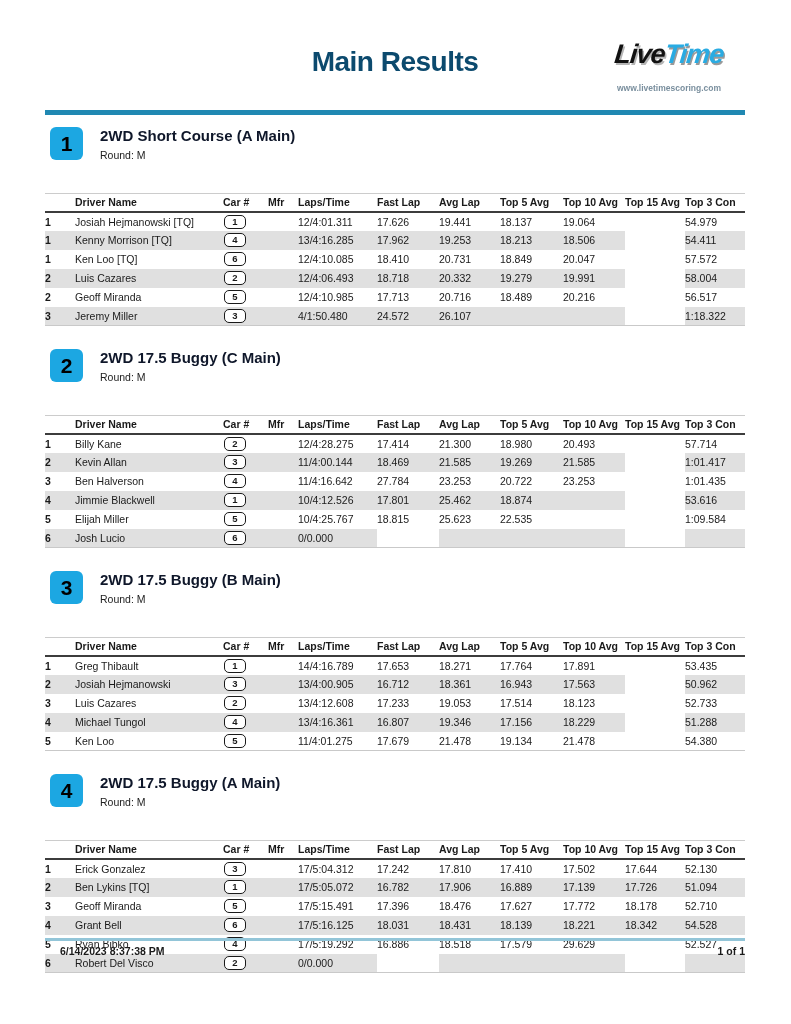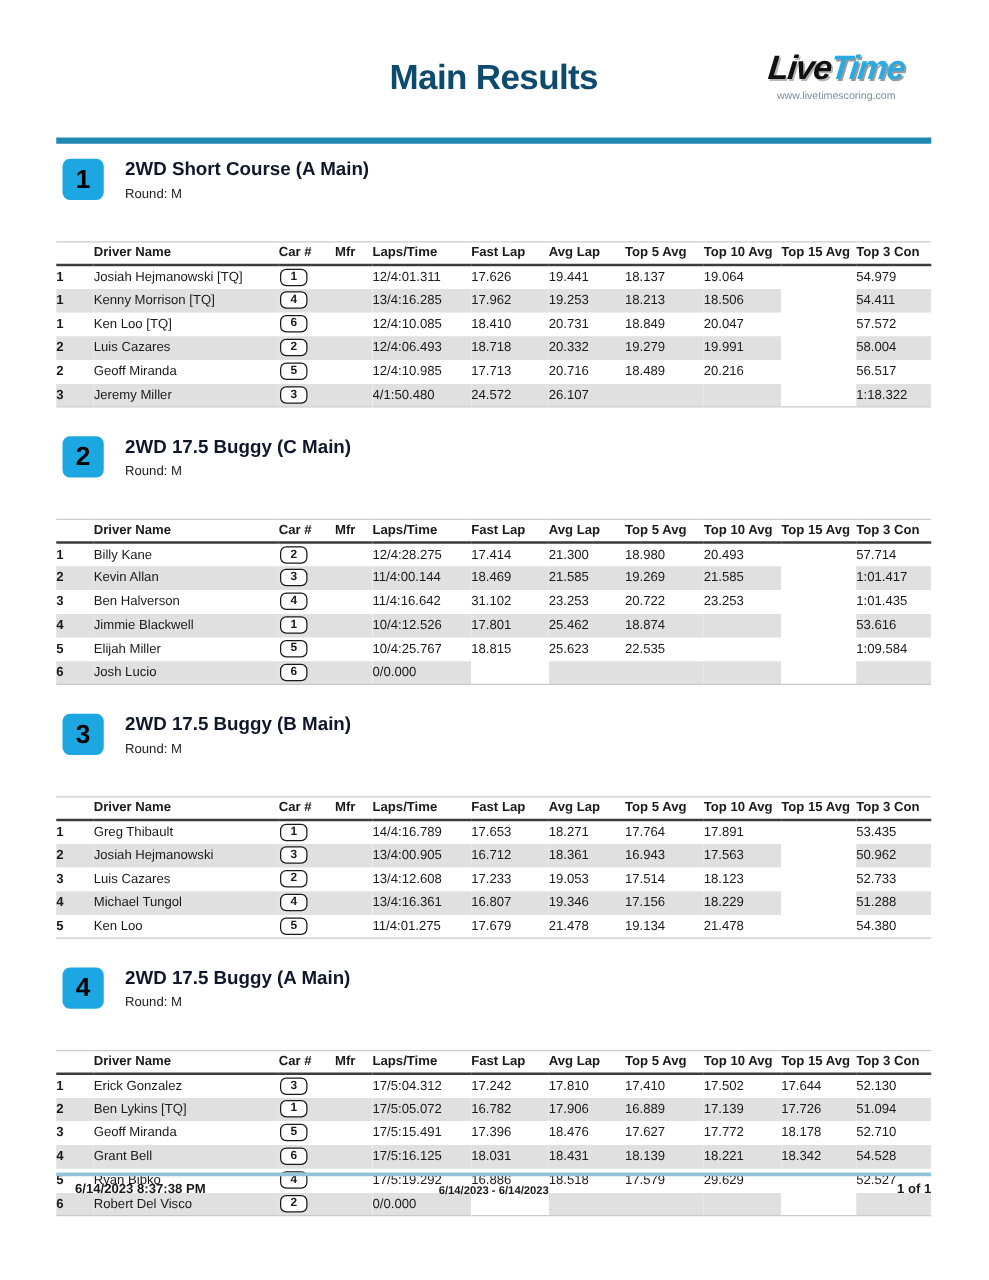--- a/index.html
+++ b/index.html
@@ -23,21 +23,21 @@
     position:absolute;left:0;right:0;top:2px;text-align:center;
     font-size:28px;font-weight:700;letter-spacing:-0.5px;color:#0c4a6e;
   }
   .logo{position:absolute;right:0;top:-4px;width:152px;text-align:center;}
   .logo-text{
     font-size:27px;font-weight:800;font-style:italic;letter-spacing:-1px;
     transform:skewX(-6deg);line-height:1.1;white-space:nowrap;
   }
   .logo-text .live{color:#111;text-shadow:1.5px 1.5px 0 #b5b5b5;}
   .logo-text .time{color:var(--logo-time);text-shadow:1.5px 1.5px 0 #9a9a9a;}
-  .logo-url{font-size:8.5px;color:#7a8f9e;margin-top:1px;}
+  .logo-url{font-size:8.5px;color:#7a8f9e;margin-top:13px;font-weight:bold;}
 
   .top-rule{height:5px;background:var(--rule);margin-top:10px;}
 
   
   .sections{margin-top:12px;}
   .section{margin-bottom:23px;}
   .section-header{display:flex;align-items:flex-start;margin-left:5px;margin-bottom:13px;}
   .section-badge{
     width:33px;height:33px;border-radius:6px;background:var(--accent);
     display:flex;align-items:center;justify-content:center;flex:0 0 auto;
@@ -278,21 +278,21 @@
               <td class="num">21.585</td>
               <td class="num nofill"></td>
               <td class="num">1:01.417</td>
             </tr>
             <tr>
               <td class="pos">3</td>
               <td class="driver">Ben Halverson</td>
               <td class="car"><span class="car-box">4</span></td>
               <td class="mfr"></td>
               <td class="num">11/4:16.642</td>
-              <td class="num">31.102</td>
+              <td class="num">27.784</td>
               <td class="num">23.253</td>
               <td class="num">20.722</td>
               <td class="num">23.253</td>
               <td class="num"></td>
               <td class="num">1:01.435</td>
             </tr>
             <tr class="striped">
               <td class="pos">4</td>
               <td class="driver">Jimmie Blackwell</td>
               <td class="car"><span class="car-box">1</span></td>
@@ -563,17 +563,16 @@
   </div>
 </div>
 
 </div>
 
 <div class="footer">
   <div class="footer-rule"></div>
   <div class="footer-row">
     <div class="footer-left">6/14/2023 8:37:38 PM</div>
     <div class="footer-center">
-      <div class="footer-dates">6/14/2023 - 6/14/2023</div>
     </div>
     <div class="footer-right">1 of 1</div>
   </div>
 </div>
 
 </body></html>

